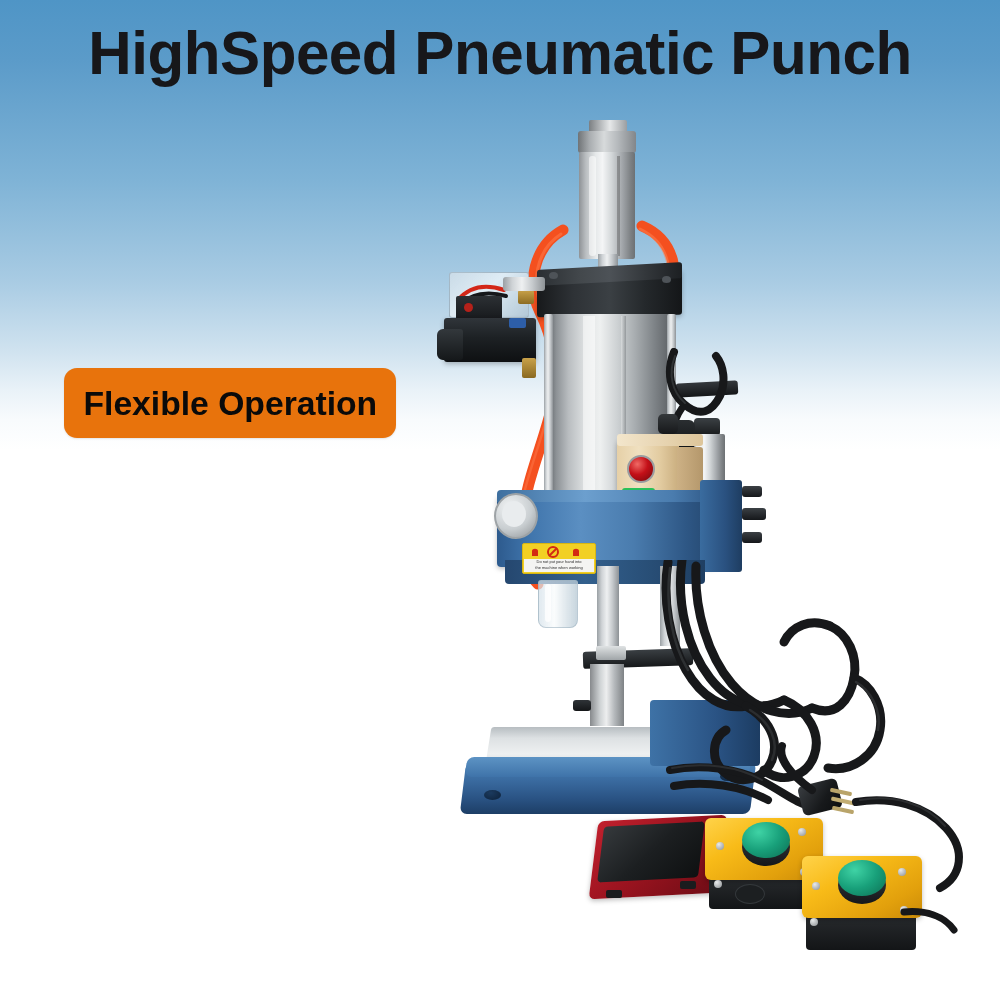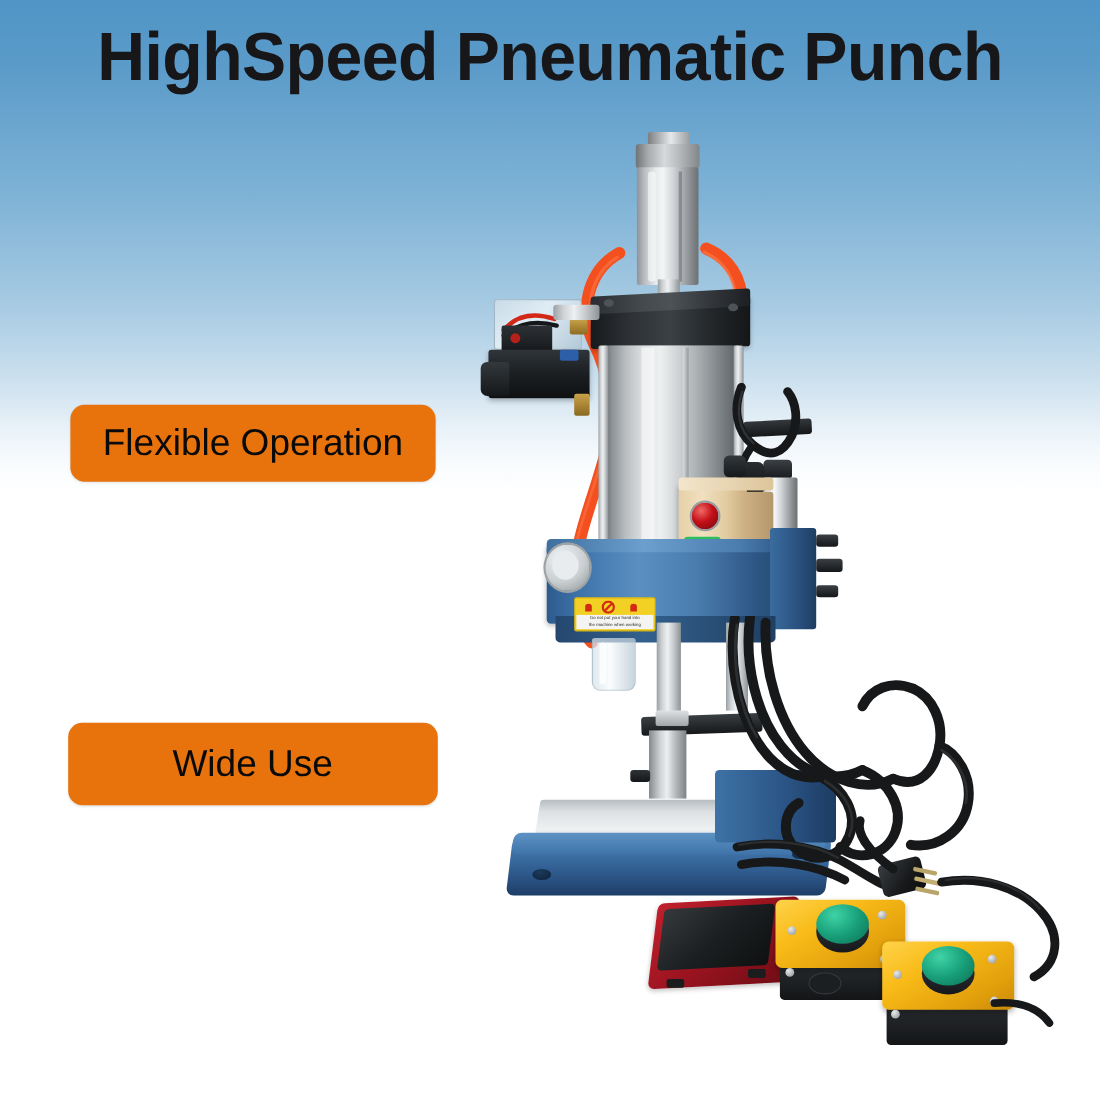--- a/index.html
+++ b/index.html
@@ -55,21 +55,21 @@
     white-space: nowrap;
   }
 
   
   .badge {
     position: absolute;
     border-radius: 13px;
     background: #e8730c;
     color: #0a0a0a;
     font-family: "Liberation Sans", sans-serif;
-    font-weight: normal;
+    font-weight: bold;
     font-size: 34px;
     display: flex;
     align-items: center;
     justify-content: center;
     box-shadow: 0 1px 2px rgba(0,0,0,0.10);
   }
   .badge span { transform: scaleX(0.99); white-space: nowrap; }
 
   .badge-0 { left: 64px;  top: 368px; width: 332px; height: 70px; }
   .badge-1 { left: 70px;  top: 510px; width: 332px; height: 72px; }
@@ -120,23 +120,20 @@
 <body>
 
 <div id="page">
 
   <div class="bg-gradient"></div>
 
   <div class="title">HighSpeed Pneumatic Punch</div>
 
   <div class="badge badge-0">
     <span>Flexible Operation</span>
-  </div>
-  <div class="badge badge-2">
-    <span>Wide Use</span>
   </div>
 
   <div class="machine">
 
     <svg class="part" style="left:460px; top:180px; width:260px; height:420px;" viewBox="0 0 260 420">
       <path class="hose" stroke-width="11" d="M182,46 C215,60 222,96 206,126 C196,146 176,152 160,150"></path>
       <path class="hose" stroke-width="11" d="M103,50 C74,66 66,104 80,132 C92,156 100,190 92,226
                C84,262 66,300 62,340 C59,372 66,392 78,404"></path>
       <path class="hose-hi" stroke-width="3" opacity="0.55" d="M180,49 C210,63 216,96 201,124"></path>
       <path class="hose-hi" stroke-width="3" opacity="0.5" d="M101,54 C76,70 70,104 83,130"></path>

